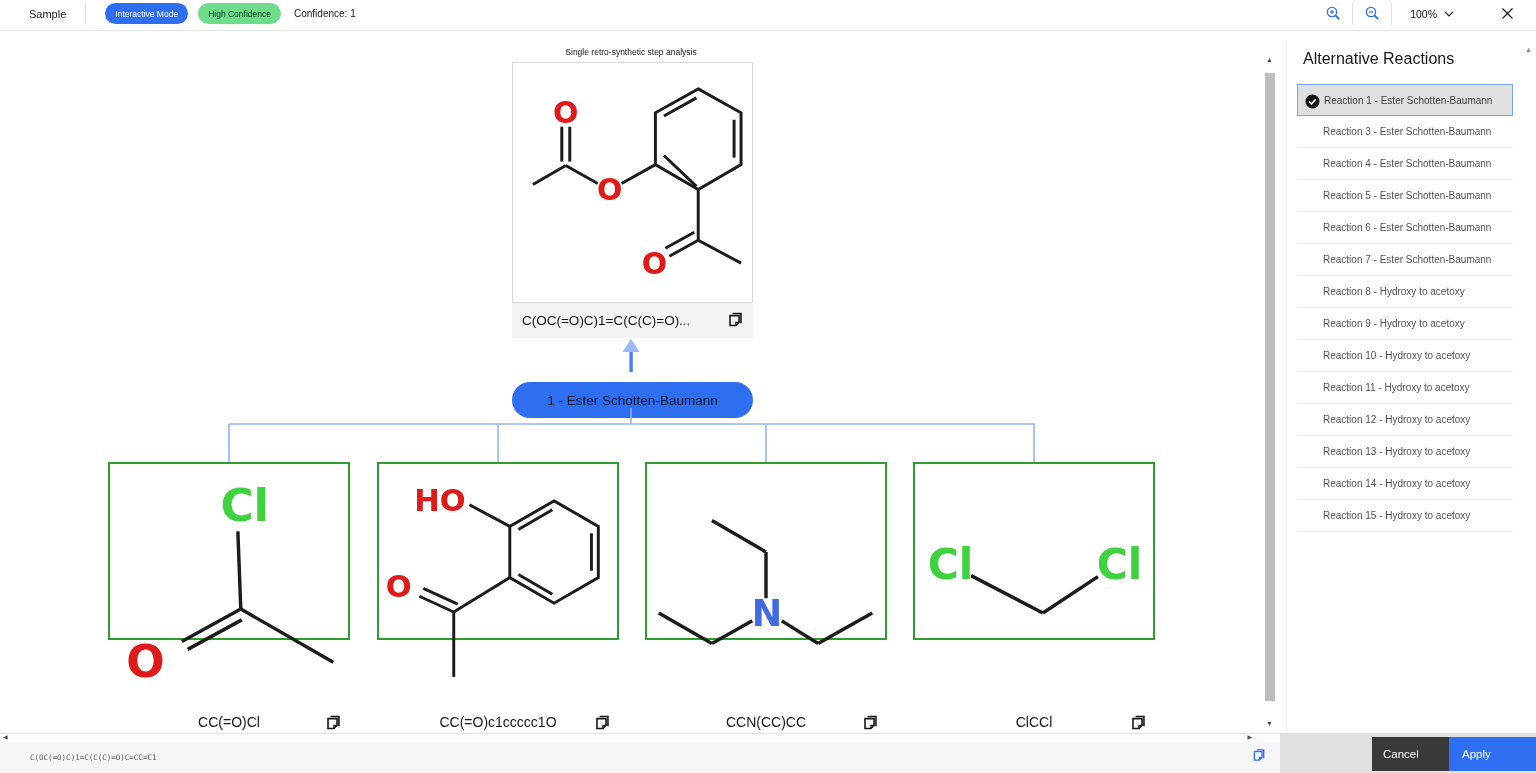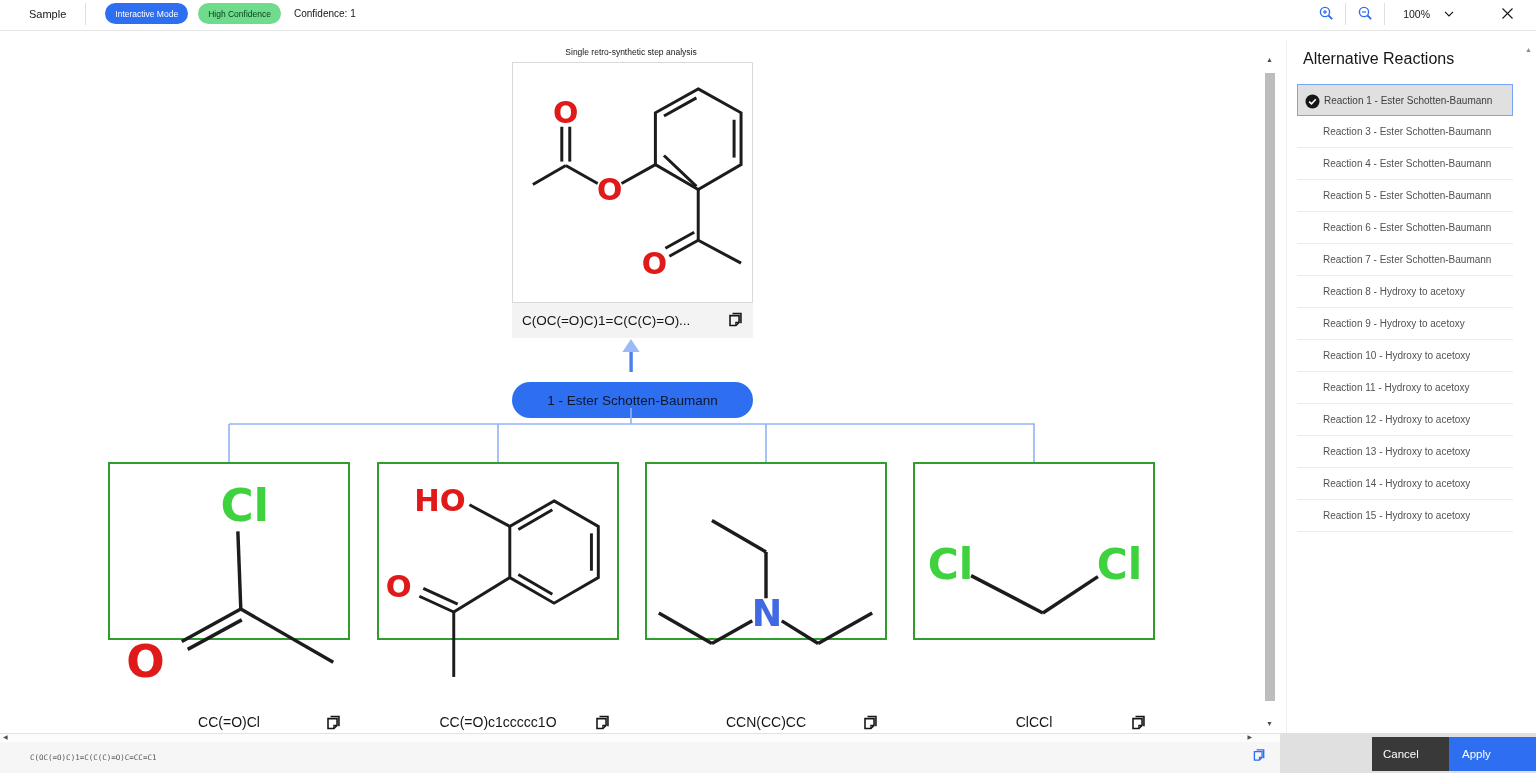--- a/index.html
+++ b/index.html
@@ -12,21 +12,21 @@
             justify-content:space-between; padding:0 16px 3px 29px; }
   .tb-left { display:flex; align-items:center; }
   .tb-sample { font-size:11px; color:#161616; }
   .tb-div { width:1px; height:22px; background:#e0e0e0; margin:0 19px; }
   .pill { height:21px; border-radius:11px; display:flex; align-items:center; padding:0 10px; font-size:8.5px; }
   .pill-blue { background:#2e6ff2; color:#fff; margin-right:10px; }
   .pill-green { background:#6fdc8c; color:#07411c; }
   .tb-conf { font-size:10px; color:#161616; margin-left:13px; }
   .tb-right { display:flex; align-items:center; }
   .iconbtn { width:26px; height:26px; display:flex; align-items:center; justify-content:center; cursor:pointer; }
-  .zoomsel { display:flex; align-items:center; gap:14px; font-size:10.5px; color:#161616; margin:0 6px 0 12px; cursor:pointer; }
+  .zoomsel { display:flex; align-items:center; gap:7px; font-size:10.5px; color:#161616; margin:0 6px 0 12px; cursor:pointer; }
   .closebtn { margin-left:34px; }
 
   
   .canvas { position:absolute; left:0; top:40px; width:1262px; height:693px; background:#fff; }
   .cv-title { position:absolute; left:0; top:7px; width:1262px; text-align:center; font-size:8.5px; color:#161616; }
 
   .prod-card { position:absolute; left:512px; top:22px; width:241px; }
   .prod-mol { width:241px; height:241px; border:1px solid #d9d9d9; background:#fff; }
   .prod-smiles { width:241px; height:35px; background:#f3f3f3; display:flex; align-items:center; padding:0 7px 0 10px; }
   .prod-smiles-text { font-size:13.5px; color:#161616; flex:1; }

